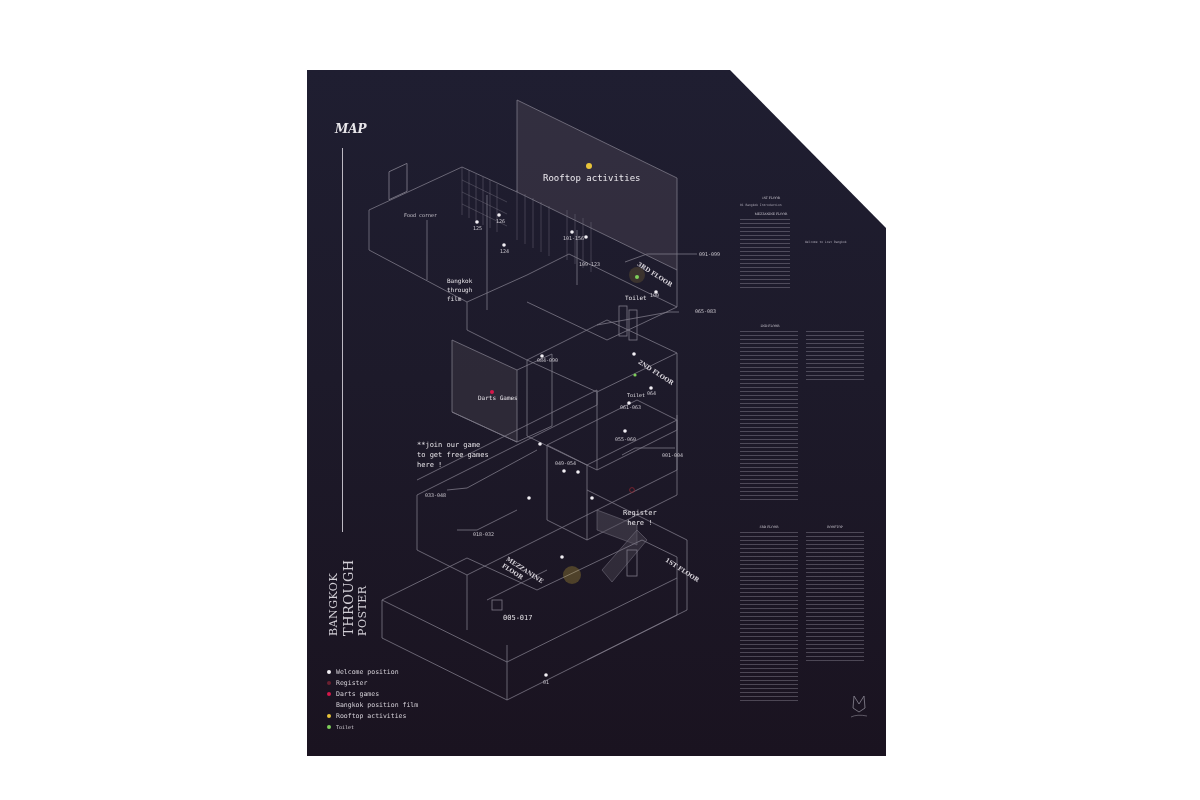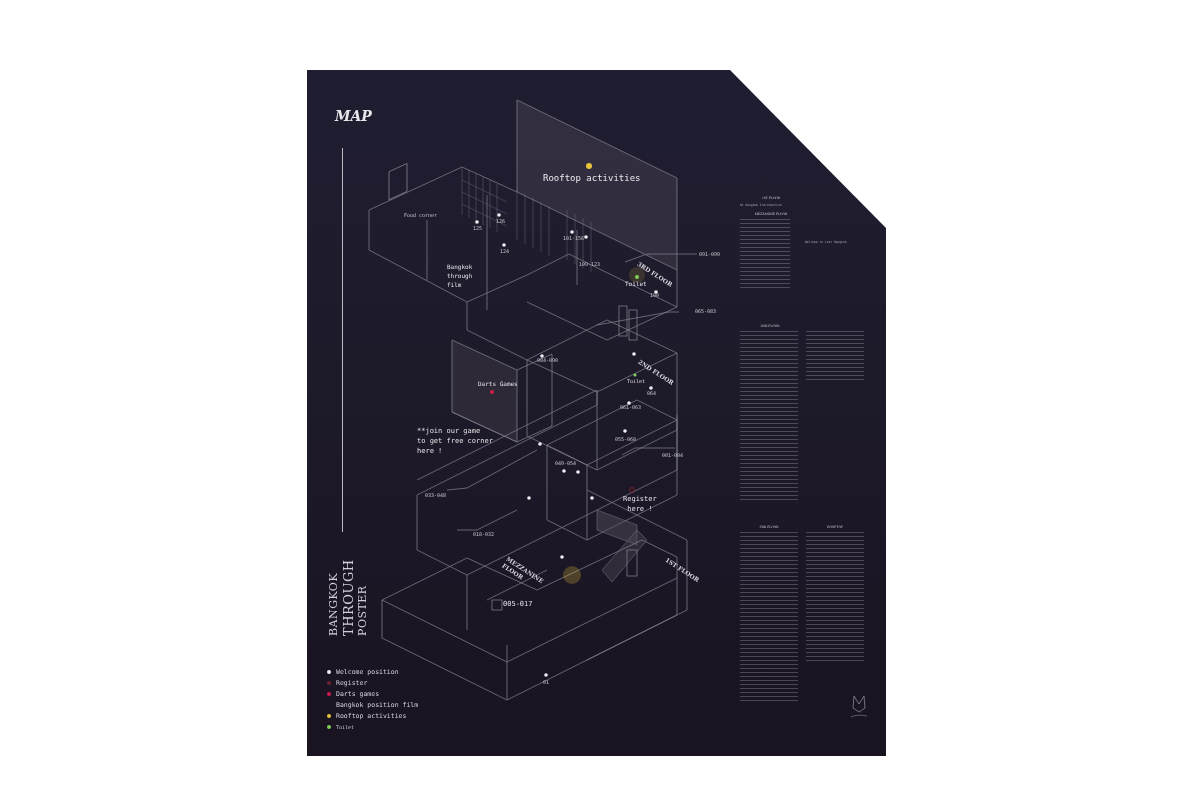--- a/index.html
+++ b/index.html
@@ -2,25 +2,25 @@
 <html><head>
 <meta charset="utf-8">
 <style>
   html,body{margin:0;padding:0;background:#ffffff;}
   body{width:1200px;height:800px;position:relative;overflow:hidden;font-family:"DejaVu Sans Mono",monospace;}
   .poster{position:absolute;left:307px;top:70px;width:579px;height:686px;
     background:linear-gradient(180deg,#1f1e31 0%,#1d1a2a 45%,#1a1320 100%);
     clip-path:polygon(0 0,423px 0,579px 158px,579px 686px,0 686px);}
   .poster svg{position:absolute;left:0;top:0;}
   .abs{position:absolute;color:#d9d6dc;white-space:nowrap;}
-  .map-title{left:28px;top:38px;font-family:"DejaVu Serif",serif;font-style:italic;font-weight:bold;font-size:14px;color:#e8e6ea;}
+  .map-title{left:28px;top:52px;font-family:"DejaVu Serif",serif;font-style:italic;font-weight:bold;font-size:12px;color:#e8e6ea;}
   .vrule{position:absolute;left:35px;top:78px;width:1px;height:384px;background:#bdb9c3;}
   .brand{position:absolute;left:14px;top:478px;width:70px;height:90px;}
   .brand span{position:absolute;font-family:"DejaVu Serif",serif;color:#d2cfd6;transform:rotate(-90deg);transform-origin:left top;letter-spacing:0.5px;}
-  .lbl{font-size:7px;color:#e4e1e6;}
+  .lbl{font-size:7px;color:#e4e1e6;margin-top:14px;}
   .lbl-sm{font-size:5px;color:#c8c4cc;}
   .lbl-big{font-size:9px;color:#ece9ee;}
   .floor{font-family:"DejaVu Serif",serif;font-size:6px;font-weight:bold;color:#d8d4db;transform:rotate(33deg);transform-origin:left top;}
   .legend{position:absolute;left:20px;top:596px;}
   .legend .row{display:flex;align-items:center;height:11px;font-size:6.5px;color:#d4d0d7;}
   .legend .dot{width:4px;height:4px;border-radius:50%;margin-right:5px;}
   .index{position:absolute;font-size:3px;color:#a9a5b3;line-height:4.1px;}
   .index .h{font-family:"DejaVu Serif",serif;font-size:3px;color:#cfcbd4;text-align:center;margin-bottom:3px;}
   .index .gap{height:5px;}
   .signature{position:absolute;left:540px;top:620px;font-size:7px;color:#8c8894;}
@@ -163,21 +163,21 @@
   <div class="abs lbl-sm" style="left:388px;top:238px;">065-083</div>
   <div class="abs lbl-sm" style="left:230px;top:287px;">084-090</div>
   <div class="abs floor" style="left:334px;top:288px;">2ND FLOOR</div>
   <div class="abs lbl" style="left:171px;top:310px;font-size:6px;">Darts Games</div>
   <div class="abs lbl" style="left:320px;top:308px;font-size:5px;">Toilet</div>
   <div class="abs lbl-sm" style="left:340px;top:320px;">064</div>
   <div class="abs lbl-sm" style="left:313px;top:334px;">061-063</div>
   <div class="abs lbl-sm" style="left:308px;top:366px;">055-060</div>
   <div class="abs lbl" style="left:110px;top:356px;font-size:7px;line-height:10px;">
     <div>**join our game</div>
-    <div>to get free corner</div>
+    <div>to get free games</div>
     <div>here !</div>
   </div>
   <div class="abs lbl-sm" style="left:248px;top:390px;">049-054</div>
   <div class="abs lbl-sm" style="left:355px;top:382px;">001-004</div>
   <div class="abs lbl-sm" style="left:118px;top:422px;">033-048</div>
   <div class="abs lbl" style="left:316px;top:424px;font-size:7px;line-height:10px;text-align:center;">
     <div>Register</div>
     <div>here !</div>
   </div>
   <div class="abs lbl-sm" style="left:166px;top:461px;">018-032</div>

